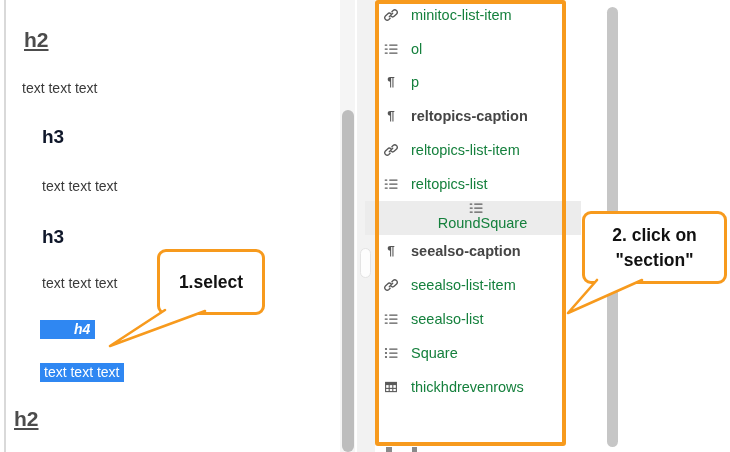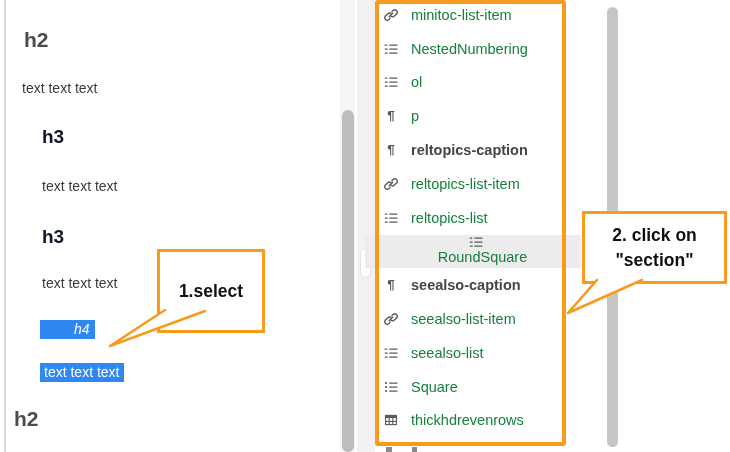--- a/index.html
+++ b/index.html
@@ -3,34 +3,34 @@
 <meta charset="utf-8">
 <style>
   html,body{margin:0;padding:0;background:#fff;}
   .stage{
     position:relative;width:730px;height:452px;overflow:hidden;background:#fff;
     font-family:"Liberation Sans","DejaVu Sans",sans-serif;
   }
   
   .panel-edge{position:absolute;left:4px;top:0;width:2px;height:452px;background:#d9d9d9;}
   .doc-block{position:absolute;white-space:nowrap;}
-  .doc-h2{font-size:21px;font-weight:700;color:#4c4c4c;}
+  .doc-h2{font-size:21px;font-weight:700;color:#4c4c4c;text-decoration:underline;}
   .doc-h3{font-size:19px;font-weight:700;color:#0f172a;}
   .doc-p{font-size:14px;color:#3a3a3a;}
   .b0{left:24px;top:28px;}
   .b1{left:22px;top:80px;}
   .b2{left:42px;top:126px;}
   .b3{left:42px;top:178px;}
   .b4{left:42px;top:226px;}
   .b5{left:42px;top:275px;}
   .b6{left:40px;top:320px;}
   .b7{left:40px;top:363px;}
   .b8{left:14px;top:407px;}
   .sel-chip{background:var(--selection);color:#fff;padding:1px 5px 2px 4px;}
-  .h4-chip{font-size:14px;font-weight:400;font-style:italic;padding-left:34px;}
+  .h4-chip{font-size:14px;font-weight:700;font-style:italic;padding-left:34px;}
   .p-chip{font-size:14px;}
   
   .sb-track-left{position:absolute;left:340px;top:0;width:15px;height:452px;background:#f5f5f5;}
   .sb-thumb-left{position:absolute;left:342px;top:110px;width:12px;height:342px;background:#bdbdbd;border-radius:6px;}
   .gutter{position:absolute;left:357px;top:0;width:18px;height:452px;background:#f2f2f2;}
   .gutter-thumb{position:absolute;left:360px;top:248px;width:11px;height:30px;background:#fdfdfd;border:1px solid #e3e3e3;border-radius:6px;box-sizing:border-box;}
   .sb-thumb-right{position:absolute;left:607px;top:7px;width:11px;height:440px;background:#c6c6c6;border-radius:6px;z-index:3;}
   
   .style-list{position:absolute;left:365px;top:-2px;width:216px;z-index:2;}
   .style-row{height:33.8px;display:flex;align-items:center;padding-left:19px;box-sizing:border-box;cursor:pointer;}
@@ -41,26 +41,26 @@
   .style-row.bold .style-label{font-weight:700;color:#454545;}
   
   .frag{position:absolute;background:#8a8a8a;z-index:1;}
   
   .highlight-box{
     position:absolute;left:375px;top:0;width:191px;height:446px;box-sizing:border-box;
     border:4px solid var(--accent);border-radius:3px;z-index:6;pointer-events:none;
   }
   
   .callout{
-    position:absolute;background:#fff;border:3px solid var(--accent);border-radius:1px;
+    position:absolute;background:#fff;border:3px solid var(--accent);border-radius:9px;
     box-sizing:border-box;z-index:7;display:flex;flex-direction:column;
     align-items:center;justify-content:center;
     font-size:17.5px;font-weight:700;color:#111;line-height:1.4;text-align:center;
   }
-  .callout-1{left:157px;top:249px;width:108px;height:84px;}
+  .callout-1{left:157px;top:249px;width:108px;height:66px;}
   .callout-2{left:582px;top:211px;width:145px;height:73px;}
   .tails{position:absolute;left:0;top:0;width:730px;height:452px;z-index:8;pointer-events:none;}
 </style>
 </head>
 <body>
 
 <div class="stage" style="--accent: #f79a1d; --selection: #2f87f2;">
 
   <div class="panel-edge"></div>
 
@@ -95,33 +95,20 @@
         <span class="style-icon">
           <svg width="14" height="14" viewBox="0 0 14 14" stroke="currentColor" stroke-width="1.25" stroke-linecap="round">
             <line x1="5.7" y1="3" x2="13" y2="3"></line>
             <line x1="5.7" y1="7" x2="13" y2="7"></line>
             <line x1="5.7" y1="11" x2="13" y2="11"></line>
             <line x1="1.2" y1="3" x2="2.8" y2="3"></line>
             <line x1="1.2" y1="7" x2="3.2" y2="7"></line>
             <line x1="1.2" y1="11" x2="3.2" y2="11"></line>
           </svg>
         </span>
-        <span class="style-label">NestedNumbering</span>
-      </div>
-      <div class="style-row">
-        <span class="style-icon">
-          <svg width="14" height="14" viewBox="0 0 14 14" stroke="currentColor" stroke-width="1.25" stroke-linecap="round">
-            <line x1="5.7" y1="3" x2="13" y2="3"></line>
-            <line x1="5.7" y1="7" x2="13" y2="7"></line>
-            <line x1="5.7" y1="11" x2="13" y2="11"></line>
-            <line x1="1.2" y1="3" x2="2.8" y2="3"></line>
-            <line x1="1.2" y1="7" x2="3.2" y2="7"></line>
-            <line x1="1.2" y1="11" x2="3.2" y2="11"></line>
-          </svg>
-        </span>
         <span class="style-label">ol</span>
       </div>
       <div class="style-row">
         <span class="style-icon">
           <span class="pilcrow">¶</span>
         </span>
         <span class="style-label">p</span>
       </div>
       <div class="style-row bold">
         <span class="style-icon">

